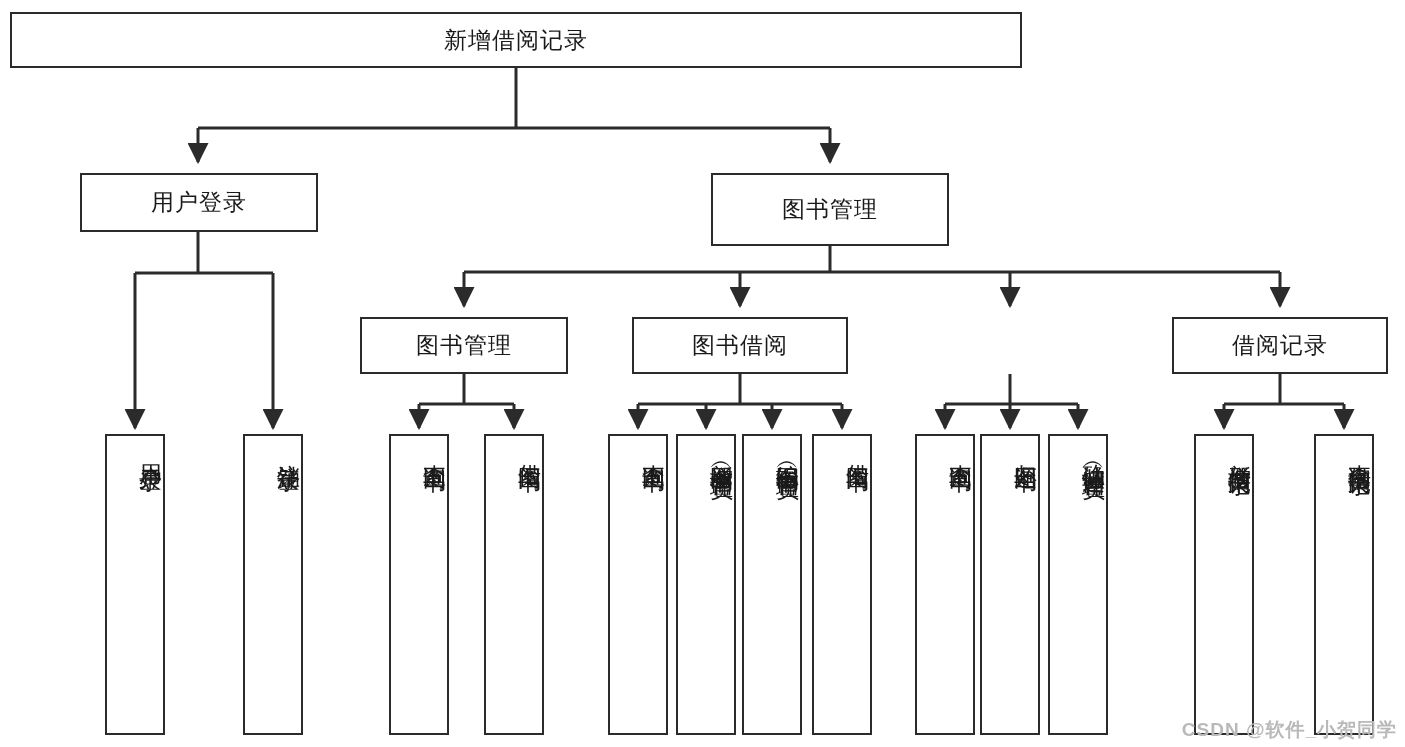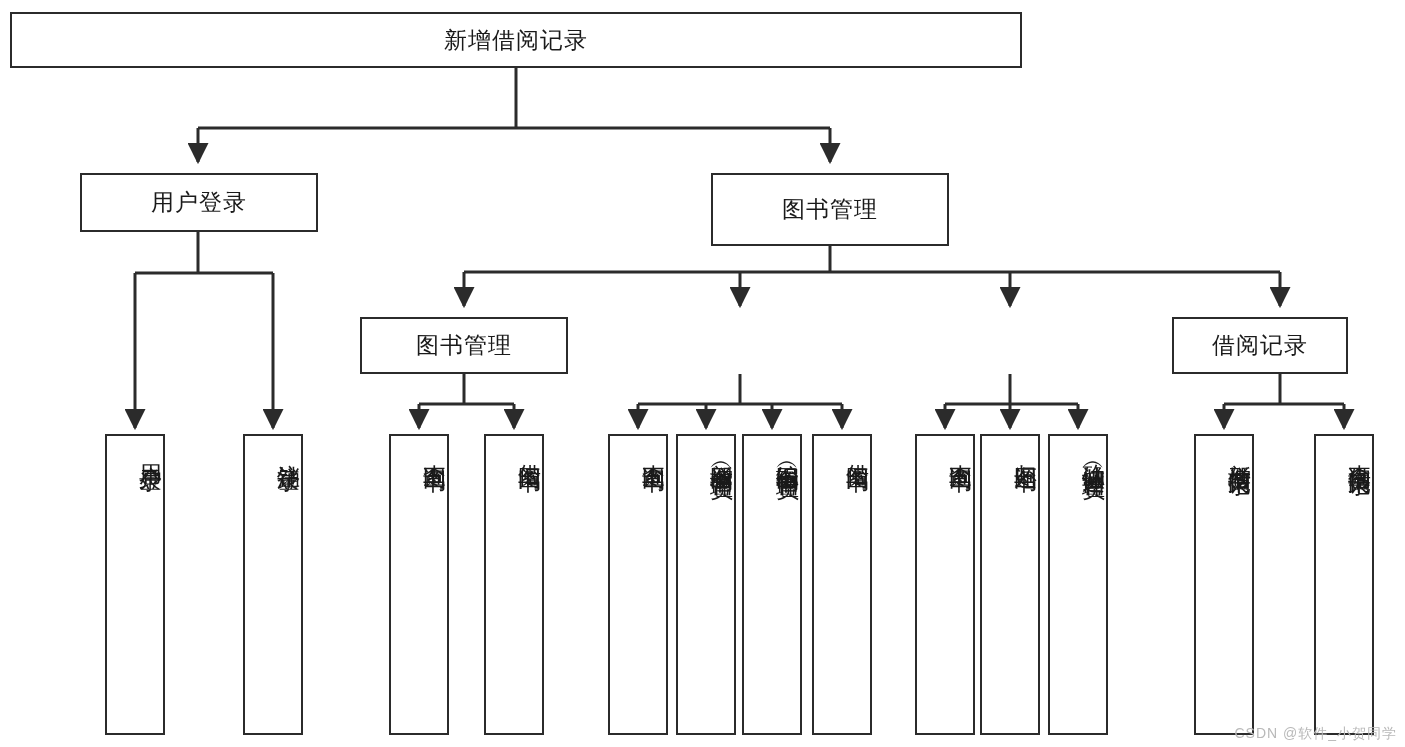--- a/index.html
+++ b/index.html
@@ -33,25 +33,26 @@
     line-height:1.05;
     padding:10px 0;
     align-items:flex-start;
     justify-content:flex-start;
   }
   .node.vert > span{display:block;}
   .watermark{
     position:absolute;
     right:8px;
     bottom:4px;
-    font-size:14px;
+    font-size:19px;
     color:#b9b9b9;
     letter-spacing:1px;
     white-space:nowrap;
     pointer-events:none;
+    font-weight:bold;
   }
   svg.links{position:absolute;left:0;top:0;width:1405px;height:747px;pointer-events:none;}
 </style>
 </head>
 <body>
 
 <div id="canvas">
 
   <svg class="links" viewBox="0 0 1405 747">
     <defs>
@@ -110,21 +111,24 @@
   <div class="node horiz" style="left:80px;top:173px;width:238px;height:59px;">
     <span>用户登录</span>
   </div>
   <div class="node horiz" style="left:711px;top:173px;width:238px;height:73px;">
     <span>图书管理</span>
   </div>
 
   <div class="node horiz" style="left:360px;top:317px;width:208px;height:57px;">
     <span>图书管理</span>
   </div>
-  <div class="node horiz" style="left:1172px;top:317px;width:176px;height:57px;">
+  <div class="node horiz" style="left:632px;top:317px;width:216px;height:57px;">
+    <span>图书借阅</span>
+  </div>
+  <div class="node horiz" style="left:1172px;top:317px;width:216px;height:57px;">
     <span>借阅记录</span>
   </div>
 
   <div class="node vert" style="left:105px;top:434px;width:60px;height:301px;">
     <span>用户登录</span>
   </div>
   <div class="node vert" style="left:243px;top:434px;width:60px;height:301px;">
     <span>注销登录</span>
   </div>
 

